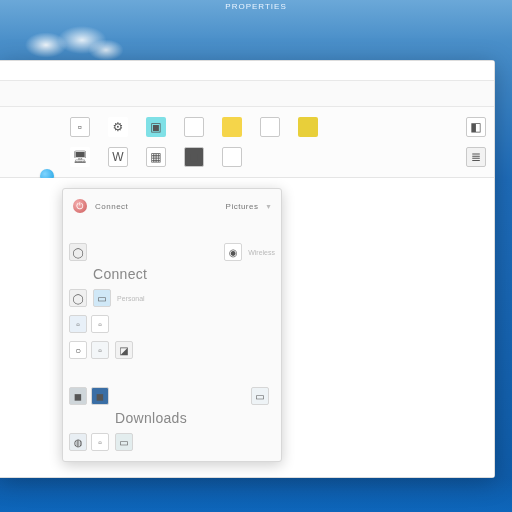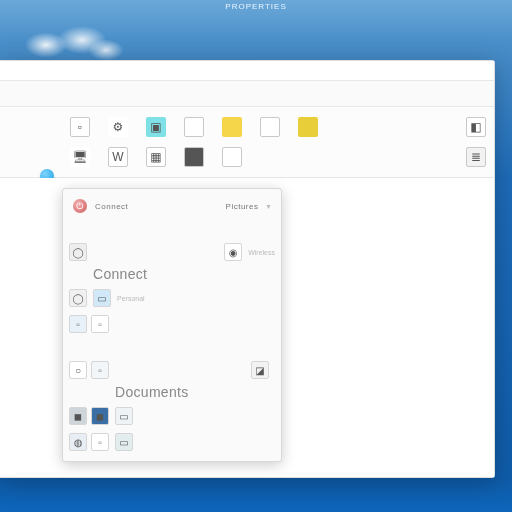--- a/index.html
+++ b/index.html
@@ -214,31 +214,31 @@
               <span class="p-icon" style="background: rgb(255, 255, 255); border: 1px solid rgb(214, 214, 214);">▫</span>
             </div>
             <div class="col2"></div>
             <span class="p-ann"></span>
           </div>
           <div class="popup-row">
             <div class="col2">
               <span class="p-icon" style="background: rgb(255, 255, 255); border: 1px solid rgb(214, 214, 214);">○</span>
               <span class="p-icon" style="background: rgb(243, 246, 248); border: 1px solid rgb(214, 214, 214);">▫</span>
             </div>
-            <span class="p-label">Documents</span>
             <div class="col2">
               <span class="p-icon" style="background: rgb(242, 242, 242); border: 1px solid rgb(214, 214, 214);">◪</span>
             </div>
             <span class="p-ann"></span>
           </div>
           <div class="popup-row">
             <div class="col2">
               <span class="p-icon" style="background: rgb(207, 214, 218); border: 1px solid rgb(214, 214, 214);">◼</span>
               <span class="p-icon" style="background: rgb(58, 110, 165); border: 1px solid rgb(214, 214, 214);">◼</span>
             </div>
+            <span class="p-label">Downloads</span>
             <div class="col2">
               <span class="p-icon" style="background: rgb(238, 243, 246); border: 1px solid rgb(214, 214, 214);">▭</span>
             </div>
             <span class="p-ann"></span>
           </div>
           <div class="popup-row">
             <div class="col2">
               <span class="p-icon" style="background: rgb(232, 238, 243); border: 1px solid rgb(214, 214, 214);">◍</span>
               <span class="p-icon" style="background: rgb(255, 255, 255); border: 1px solid rgb(214, 214, 214);">▫</span>
             </div>

